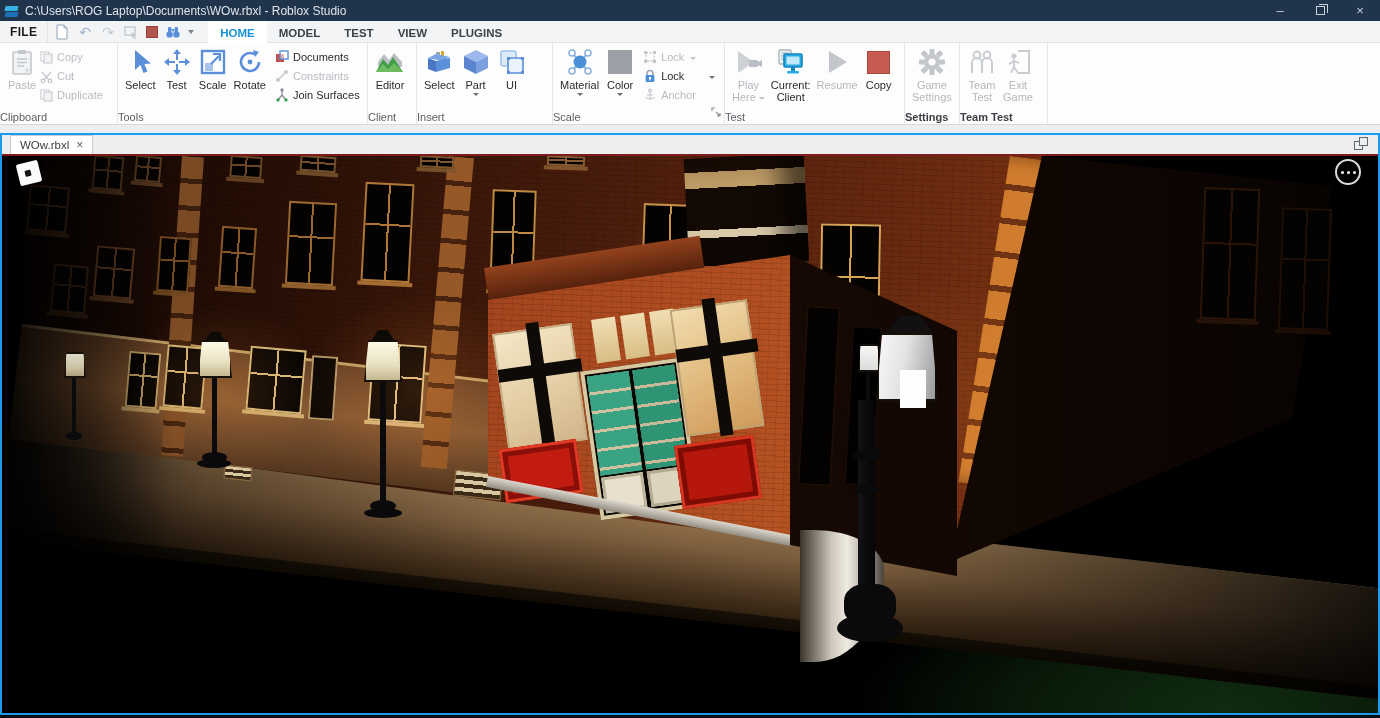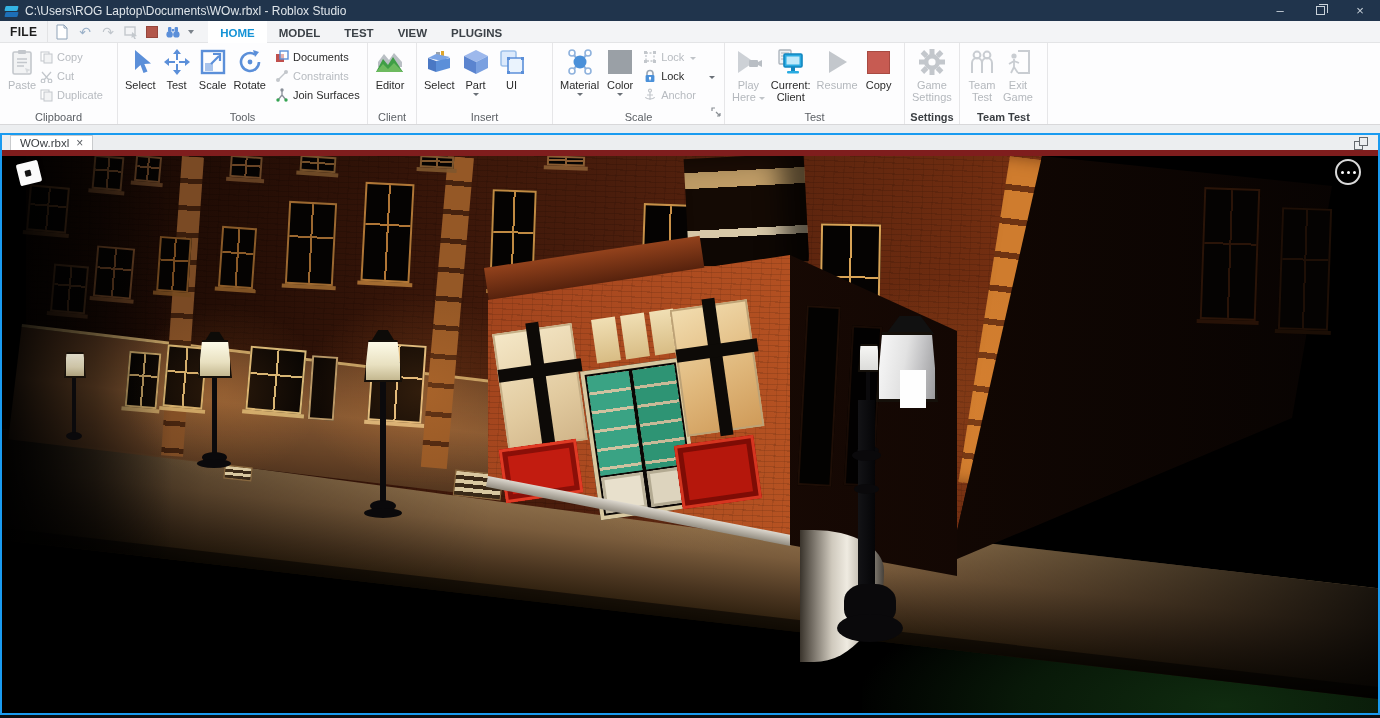--- a/index.html
+++ b/index.html
@@ -26,35 +26,35 @@
   .ribbontabs{display:flex;align-items:stretch;margin-left:8px}
   .rtab{padding:12px 12px;display:flex;align-items:center;font-weight:bold;font-size:11.5px;color:#3c4248;cursor:default}
   .rtab.active{background:#fff;color:#1593d6;box-shadow:0 1px 0 #fff}
   .menu-right{margin-left:auto;display:flex;align-items:center;gap:8px;padding-right:6px}
   .whatsnew{height:22px;display:flex;align-items:center;padding:0 10px;background:#00a3ff;color:#fff;font-size:11.5px;font-weight:bold}
   .helpcirc{width:15px;height:15px;border-radius:50%;border:2px solid #2a6fc8;color:#2a6fc8;font-size:10px;font-weight:bold;display:flex;align-items:center;justify-content:center}
   .username{font-size:11.5px;font-weight:bold;color:#2b3036}
   
   .ribbon{height:82px;background:#fdfdfe;display:flex;align-items:stretch;border-bottom:1px solid #d8d8da;position:relative}
   .rgroup{position:relative;border-right:1px solid #e6e6e8;padding:2px 4px 14px 4px;display:flex;align-items:flex-start}
-  .rg-label{position:absolute;left:0;right:0;bottom:1px;text-align:center;font-size:11px;color:#5c6065}
+  .rg-label{position:absolute;left:0;right:0;bottom:1px;text-align:left;font-size:11px;color:#5c6065}
   .rg-label.bold{font-weight:bold;color:#3a3e42}
   .bigbtn{display:flex;flex-direction:column;align-items:center;font-size:11px;color:#2b2b2b;padding:2px 3px;min-width:36px;line-height:12px;text-align:center}
   .bigbtn .ic{height:30px;display:flex;align-items:center;justify-content:center;margin-bottom:2px}
   .bigbtn.dis{color:#b4b8bd}
   .smallcol{display:flex;flex-direction:column;justify-content:center;padding-top:4px;gap:3px}
   .smallbtn{display:flex;align-items:center;gap:4px;font-size:11px;color:#2b2b2b;height:16px;position:relative}
   .smallbtn.dis{color:#b7bbc0}
   .dd{width:0;height:0;border-left:3px solid transparent;border-right:3px solid transparent;border-top:3.5px solid #6a7077;margin-top:2px}
   .dd.dis{border-top-color:#c0c4c8}
   .launcher{position:absolute;right:3px;bottom:3px}
   
   .gapstrip{height:8px;background:#eceef0}
   .docarea{height:582px;border:2px solid #1a9bf0;background:#000;position:relative}
-  .tabbar{height:21px;background:#eceef0;display:flex;align-items:stretch;position:relative;border-bottom:6px solid #7f1d1d}
+  .tabbar{height:21px;background:#eceef0;display:flex;align-items:stretch;position:relative;border-bottom:2px solid #7f1d1d}
   .doctab{margin-left:8px;background:#fff;border:1px solid #c9cbcd;border-bottom:none;display:flex;align-items:center;gap:7px;padding:0 9px;font-size:11.5px;color:#3a3e42}
   .tabclose{color:#5a5e63;font-size:12px}
   .floaticon{position:absolute;right:8px;top:2px;width:16px;height:14px}
   .floaticon i{position:absolute;border:1px solid #63686d;background:#eceef0}
   .floaticon i:nth-child(1){left:0;top:4px;width:9px;height:9px}
   .floaticon i:nth-child(2){left:5px;top:0;width:9px;height:9px}
   
   .viewport{position:relative;width:1376px;height:557px;background:#000;overflow:hidden}
   .brick::before{content:"";position:absolute;inset:0;background-image:repeating-linear-gradient(to bottom,rgba(0,0,0,.20) 0 1px,transparent 1px 5px),repeating-linear-gradient(to right,rgba(0,0,0,.13) 0 1px,transparent 1px 9px);opacity:.55;transform:rotate(2deg) scale(1.1)}
   .win{position:absolute;border:2px solid var(--f,#c9b383);background-color:#050302;background-image:linear-gradient(to right,transparent calc(50% - 1px),var(--f,#c9b383) calc(50% - 1px),var(--f,#c9b383) calc(50% + 1px),transparent calc(50% + 1px)),linear-gradient(to bottom,transparent calc(42% - 1px),var(--f,#c9b383) calc(42% - 1px),var(--f,#c9b383) calc(42% + 1px),transparent calc(42% + 1px))}

